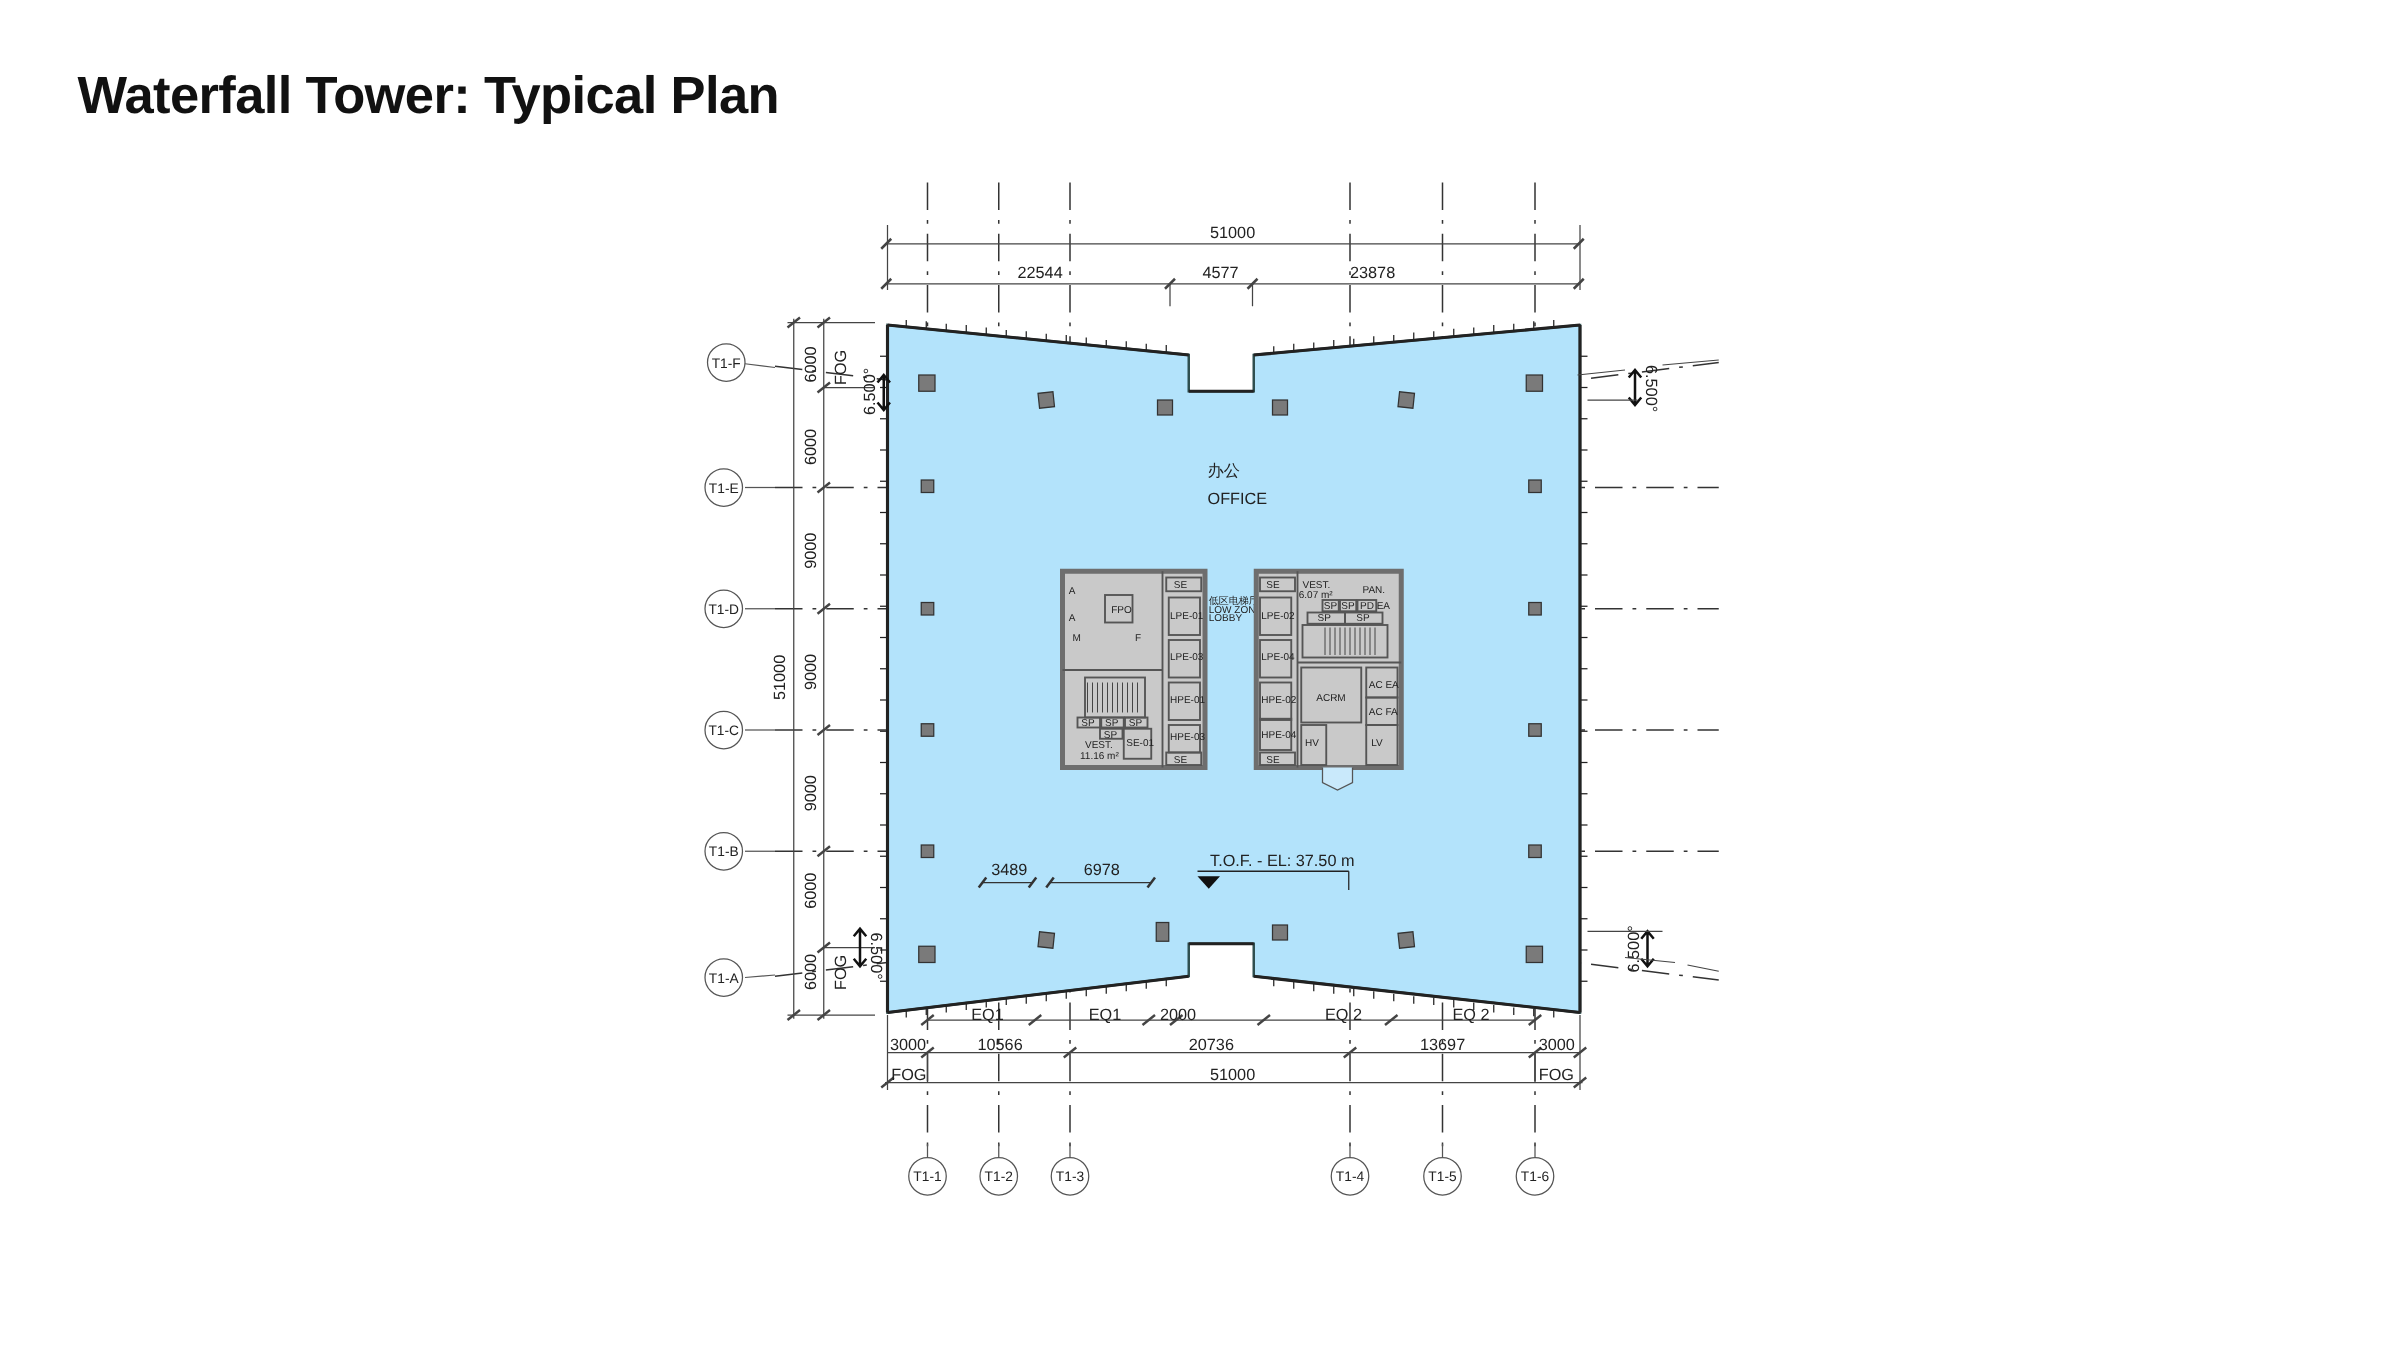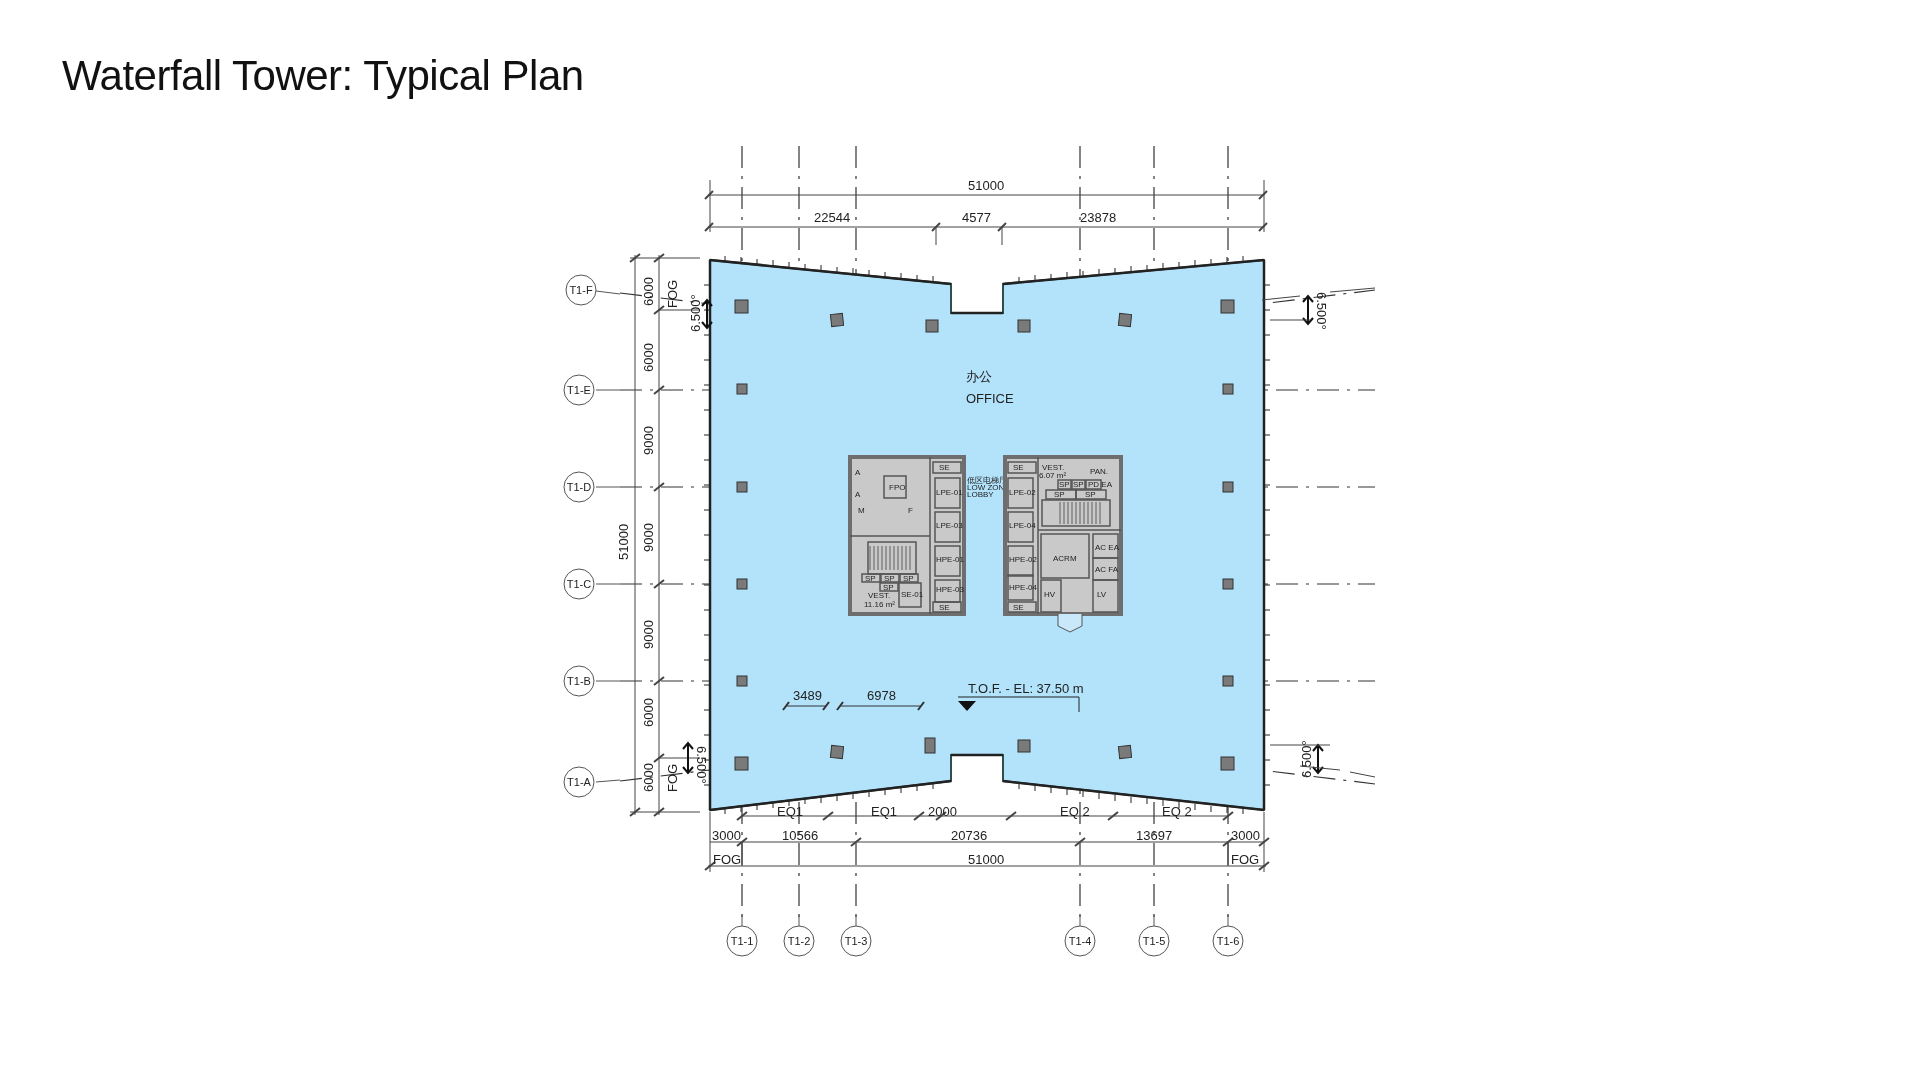--- a/index.html
+++ b/index.html
@@ -1,17 +1,17 @@
 <!DOCTYPE html>
 <html><head>
 <meta charset="utf-8">
 <style>
   html, body { margin:0; padding:0; background:#ffffff; }
   body { width:1920px; height:1080px; position:relative; overflow:hidden; font-family:"Liberation Sans", sans-serif; }
-  .title { position:absolute; left:62px; top:52px; font-size:42px; font-weight:400; color:#111; letter-spacing:-0.5px; font-family:"Liberation Sans", sans-serif; }
+  .title { position:absolute; left:62px; top:52px; font-size:42px; font-weight:700; color:#111; letter-spacing:-0.5px; font-family:"Liberation Sans", sans-serif; }
   svg { position:absolute; left:0; top:0; }
   .dim-text { font-family:"Liberation Sans", sans-serif; font-size:13px; fill:#222; }
   .room-text { font-family:"Liberation Sans", sans-serif; font-size:8px; fill:#222; }
   .grid-label { font-family:"Liberation Sans", sans-serif; font-size:11px; fill:#222; }
 </style>
 </head>
 <body>
 
 <div class="title">Waterfall Tower: Typical Plan</div>
 

